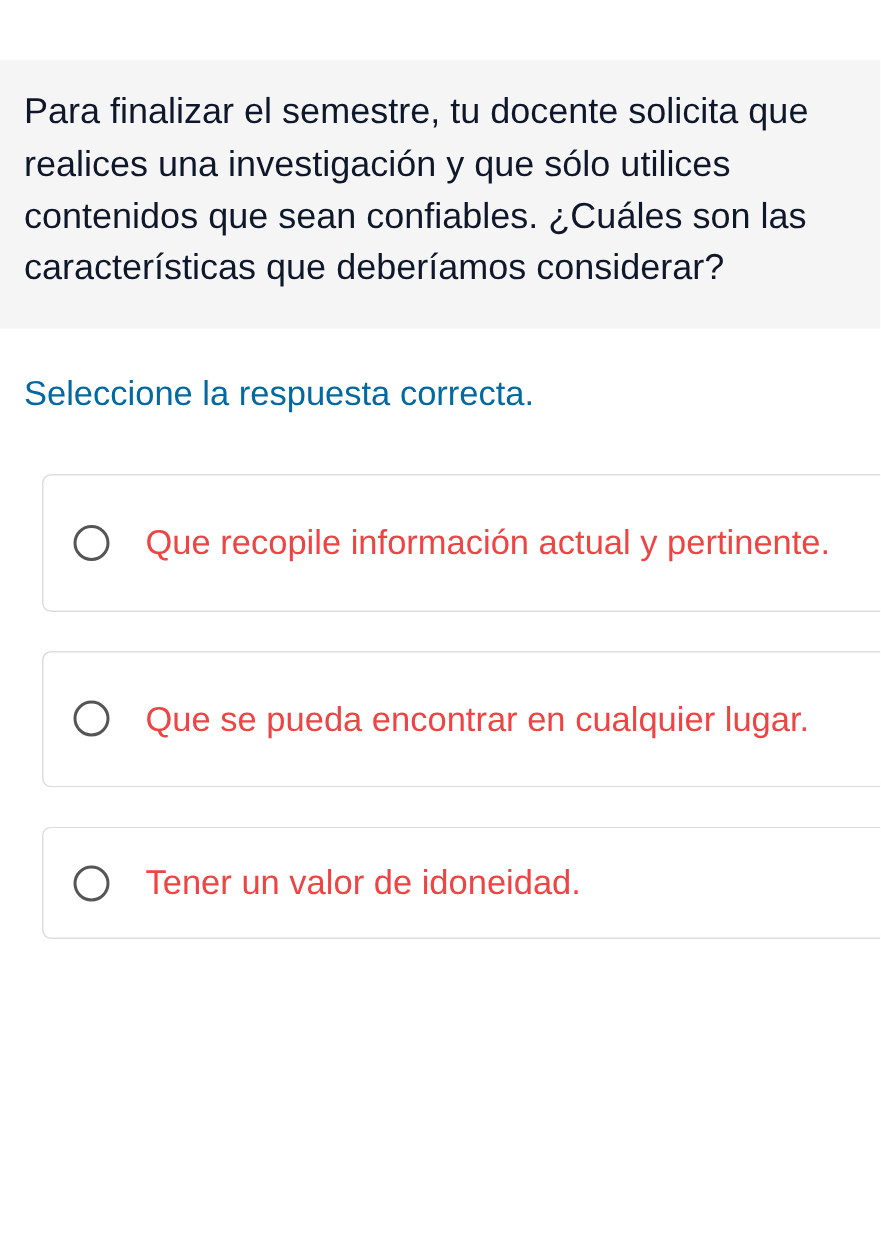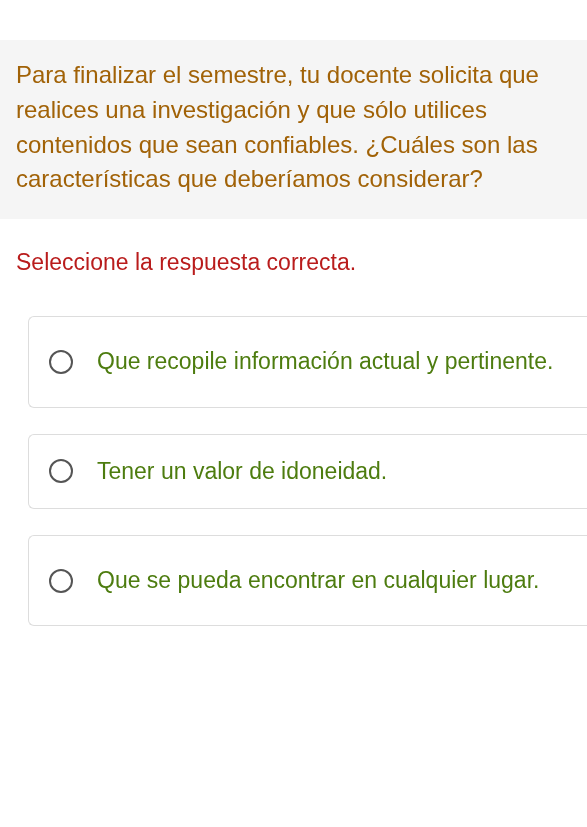--- a/index.html
+++ b/index.html
@@ -15,26 +15,26 @@
       overflow: hidden;
     }
     .question-block {
       background: #f5f5f5;
       padding: 18px 16px 22px 16px;
       margin-top: 40px;
     }
     .question-text {
       font-size: 24px;
       line-height: 1.45;
-      color: #a16207;
+      color: #0f172a;
       font-weight: 400;
     }
     .instruction {
       font-size: 23px;
-      color: #b91c1c;
+      color: #0369a1;
       padding: 30px 16px 10px 16px;
       font-weight: 400;
     }
     .options-container {
       padding: 30px 0 0 28px;
     }
     .option-item {
       border: 1px solid #ddd;
       border-radius: 6px;
       border-right: none;
@@ -56,44 +56,44 @@
       height: 24px;
       min-width: 24px;
       border: 2px solid #555;
       border-radius: 50%;
       background: #fff;
       flex-shrink: 0;
     }
     .option-label {
       font-size: 23px;
       line-height: 1.45;
-      color: #4d7c0f;
+      color: #ef4444;
       font-weight: 400;
     }
   </style>
 </head>
 <body>
 
 <div class="question-block">
   <p class="question-text">Para finalizar el semestre, tu docente solicita que realices una investigación y que sólo utilices contenidos que sean confiables. ¿Cuáles son las características que deberíamos considerar?</p>
 </div>
 
 <div class="instruction">Seleccione la respuesta correcta.</div>
 
 <div class="options-container">
 
   <div class="option-item">
     <div class="radio-circle"></div>
     <div class="option-label">Que recopile información actual y pertinente.</div>
   </div>
 
+  <div class="option-item">
+    <div class="radio-circle"></div>
+    <div class="option-label">Que se pueda encontrar en cualquier lugar.</div>
+  </div>
+
   <div class="option-item compact">
     <div class="radio-circle"></div>
     <div class="option-label">Tener un valor de idoneidad.</div>
-  </div>
-
-  <div class="option-item">
-    <div class="radio-circle"></div>
-    <div class="option-label">Que se pueda encontrar en cualquier lugar.</div>
   </div>
 
 
 </div>
 
 </body></html>

